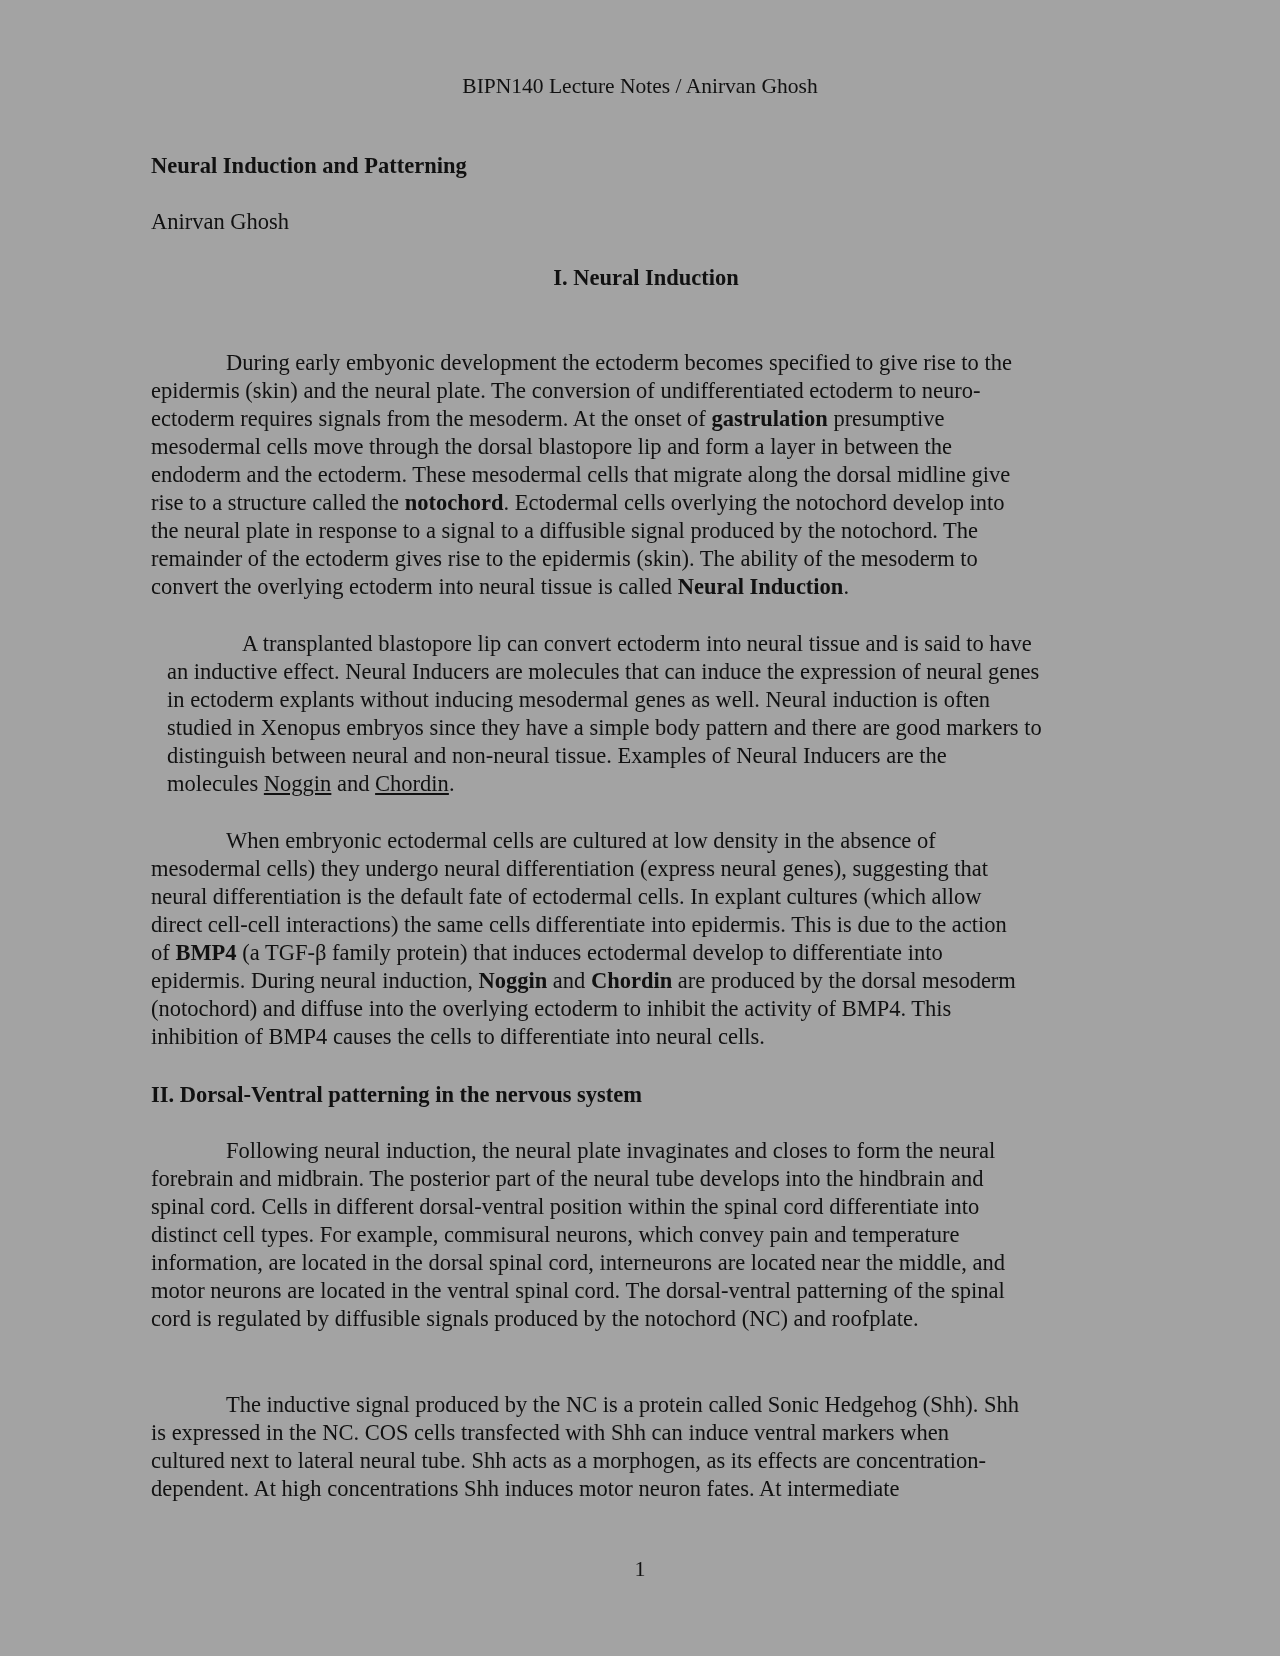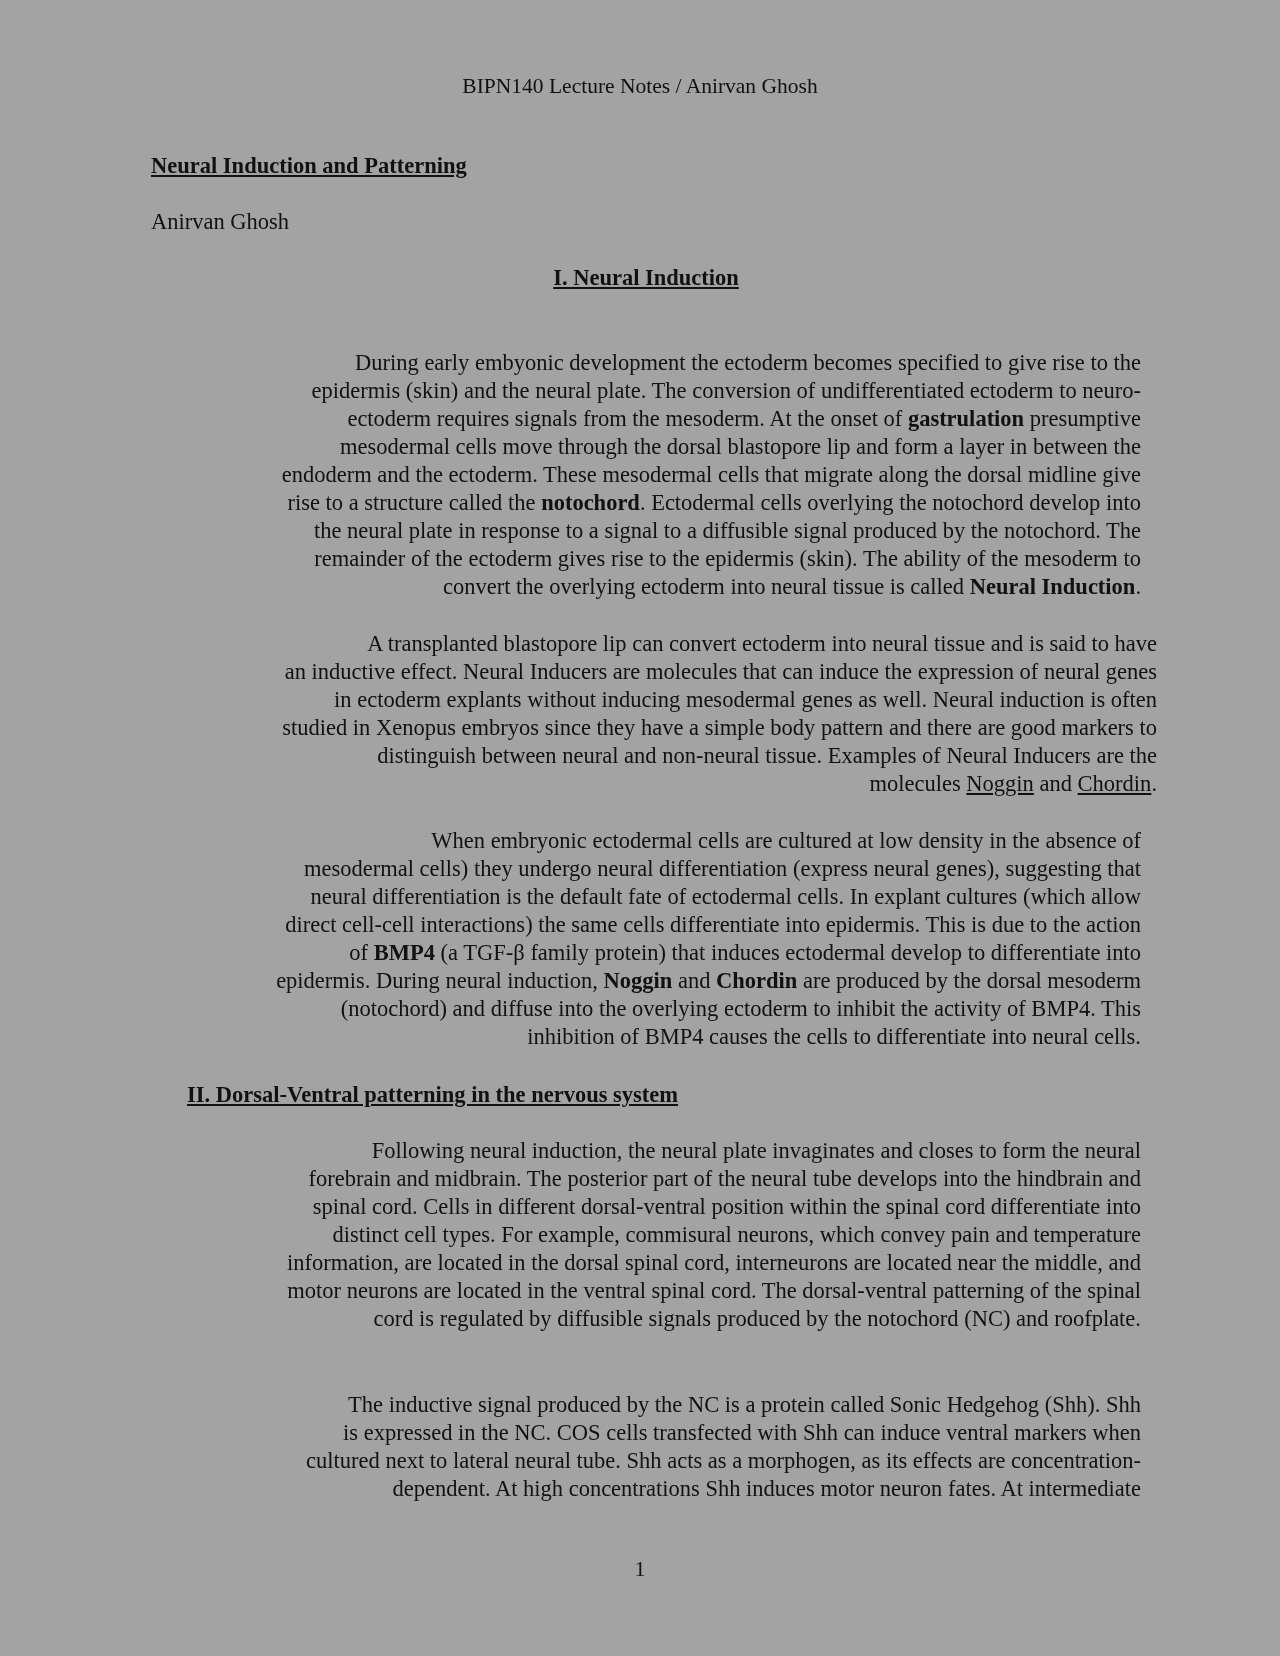--- a/index.html
+++ b/index.html
@@ -1,22 +1,22 @@
 <!DOCTYPE html>
 <html><head>
 <meta charset="utf-8">
 <style>
   html, body { margin: 0; padding: 0; background: #ffffff; }
   body { width: 1280px; height: 1656px; position: relative; overflow: hidden;
          font-family: "Liberation Serif", "DejaVu Serif", serif; color: #111111; }
   .page { position: absolute; left: 0; top: 0; width: 1280px; height: 1656px; background: #a3a3a3; }
   .header { position: absolute; top: 74px; left: 0; width: 1280px; text-align: center; font-size: 21.5px; }
   .block { position: absolute; left: 151px; width: 990px; font-size: 22.5px; line-height: 28px; white-space: nowrap; }
-  .h { font-weight: bold; text-decoration: underline; }
-  .line { display: block; height: 28px; text-align: right; }
+  .h { font-weight: bold; }
+  .line { display: block; height: 28px; }
   .indent { padding-left: 75px; }
   b { font-weight: bold; margin-top: 16px; }
   u { text-decoration: underline; text-underline-offset: 2px; }
   .pagenum { position: absolute; top: 1556px; left: 0; width: 1280px; text-align: center; font-size: 22px; }
 </style>
 </head>
 <body>
 
 <div class="page">
 
@@ -51,21 +51,21 @@
     <span class="line indent">When embryonic ectodermal cells are cultured at low density in the absence of</span>
     <span class="line">mesodermal cells) they undergo neural differentiation (express neural genes), suggesting that</span>
     <span class="line">neural differentiation is the default fate of ectodermal cells.  In explant cultures (which allow</span>
     <span class="line">direct cell-cell interactions) the same cells differentiate into epidermis.  This is due to the action</span>
     <span class="line"><span>of </span><b>BMP4</b><span> (a TGF-β  family protein) that induces ectodermal develop to differentiate into</span></span>
     <span class="line"><span>epidermis.  During neural induction, </span><b>Noggin</b><span> and </span><b>Chordin</b><span> are produced by the dorsal mesoderm</span></span>
     <span class="line">(notochord) and diffuse into the overlying ectoderm to inhibit the activity of BMP4.  This</span>
     <span class="line">inhibition of BMP4 causes the cells to differentiate into neural cells.</span>
   </div>
 
-  <div class="block h" style="top:1081px;margin-left:36px;">II.  Dorsal-Ventral patterning in the nervous system</div>
+  <div class="block h" style="top:1081px;">II.  Dorsal-Ventral patterning in the nervous system</div>
 
   <div class="block" style="top:1137px;">
     <span class="line indent">Following neural induction, the neural plate invaginates and closes to form the neural</span>
     <span class="line">forebrain and midbrain.  The posterior part of the neural tube develops into the hindbrain and</span>
     <span class="line">spinal cord.  Cells in different dorsal-ventral position within the spinal cord differentiate into</span>
     <span class="line">distinct cell types.  For example, commisural neurons, which convey pain and temperature</span>
     <span class="line">information, are located in the dorsal spinal cord, interneurons are located near the middle,  and</span>
     <span class="line">motor neurons are located in the ventral spinal cord.  The dorsal-ventral patterning of the spinal</span>
     <span class="line">cord is regulated by diffusible signals produced by the notochord (NC) and roofplate.</span>
   </div>

